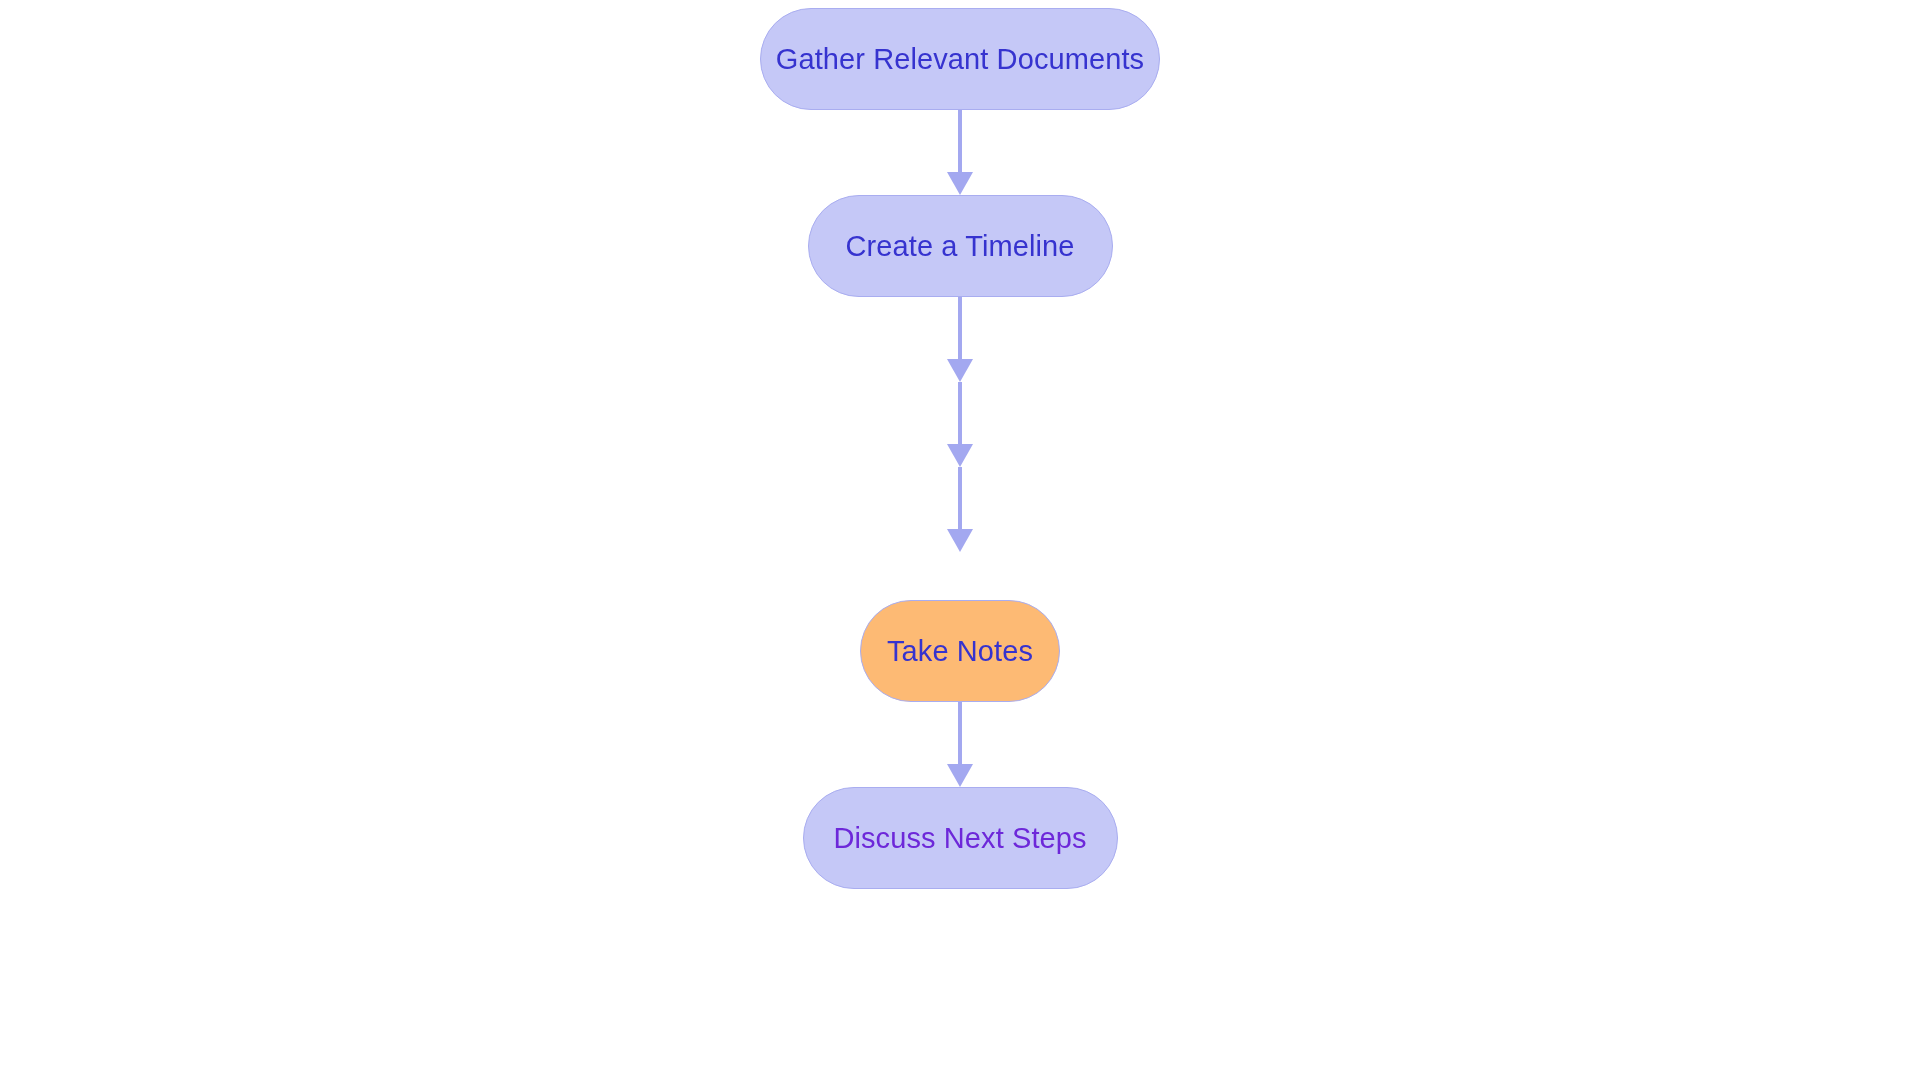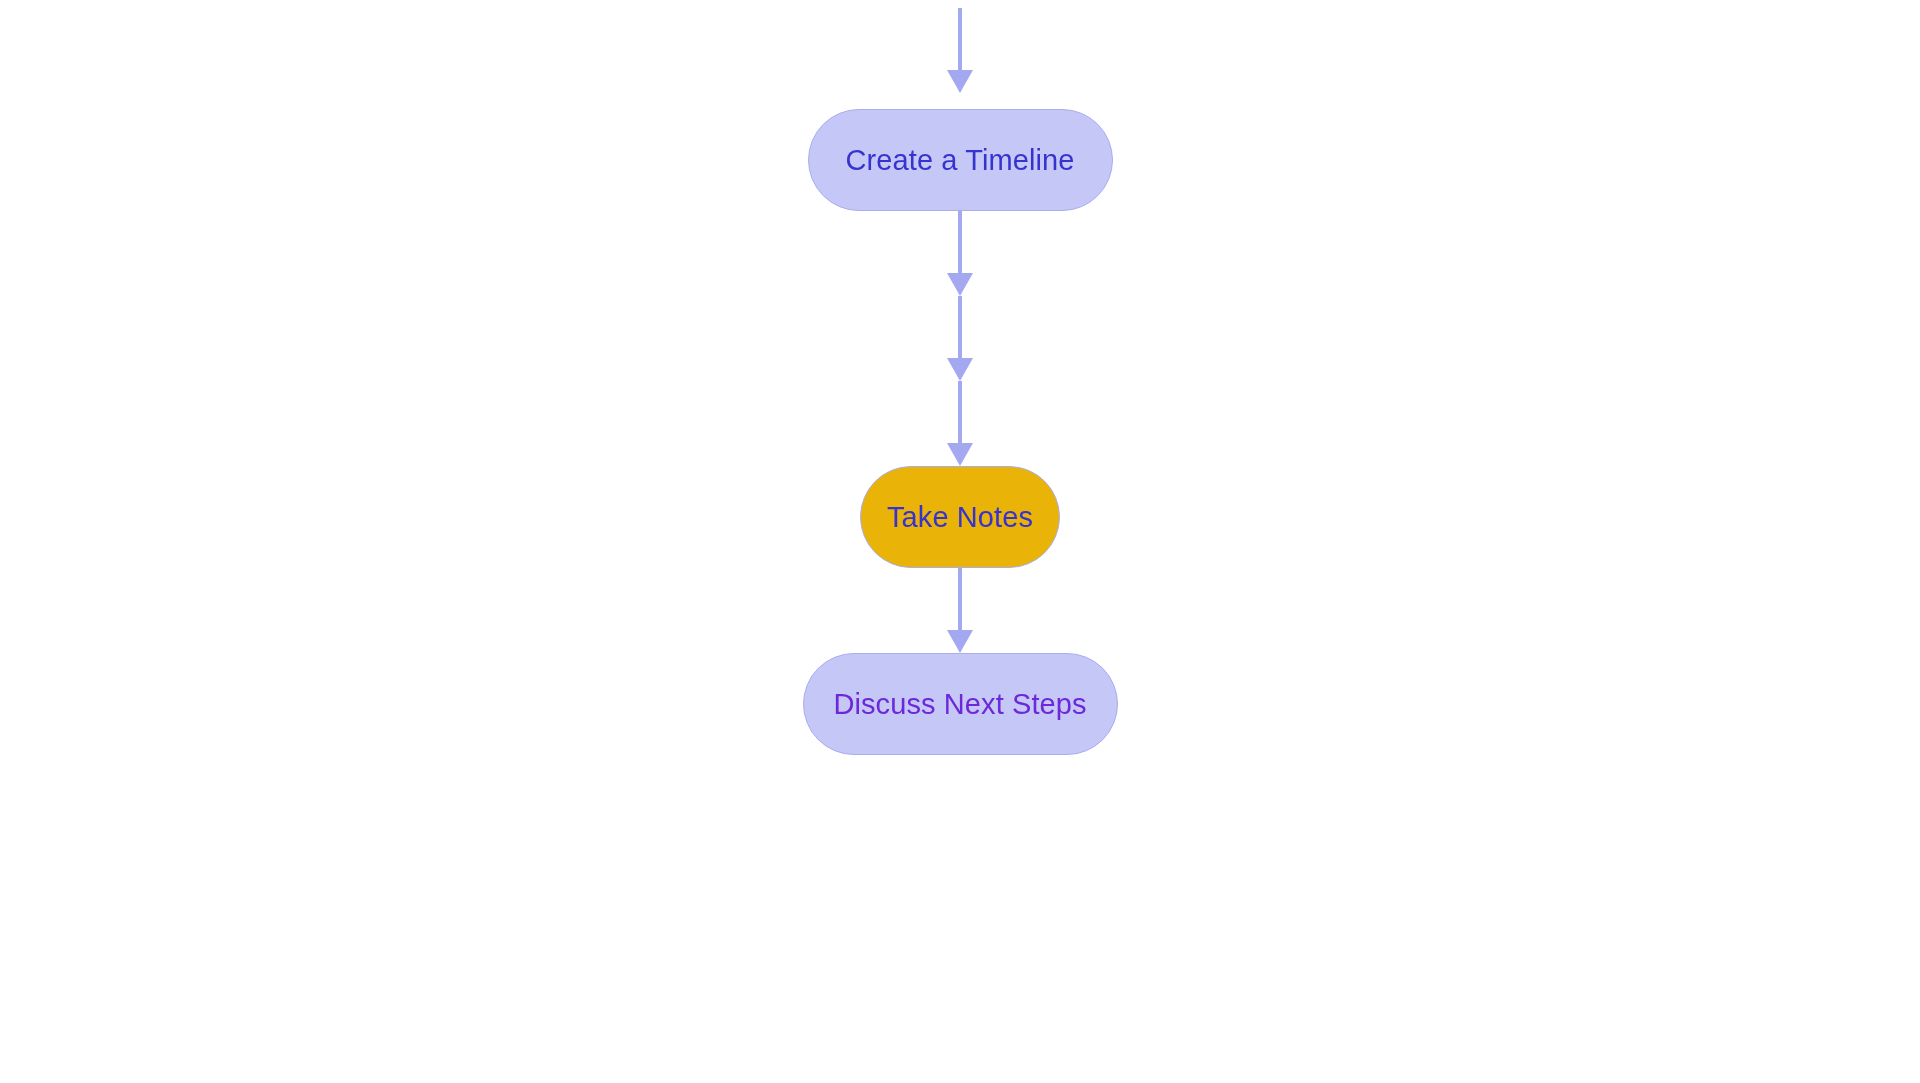--- a/index.html
+++ b/index.html
@@ -94,48 +94,51 @@
   .spacer-top { flex: 0 0 auto; height: 8px; }
 </style>
 </head>
 <body style="background: rgb(255, 255, 255);">
 
 <div id="flowchart" style="background: rgb(255, 255, 255);">
   <div class="flow-column">
 
     <div class="spacer-top"></div>
 
+    <div class="node w-n0" style="background: rgb(197, 200, 247); border-color: rgb(169, 173, 240); color: rgb(54, 51, 207);">
+      <span class="node-label">Gather Relevant Documents</span>
+    </div>
 
     <div class="connector">
       <span class="stem" style="background: rgb(163, 168, 240);"></span>
       <span class="head" style="border-top-color: rgb(163, 168, 240);"></span>
     </div>
 
-    <div class="node w-n1" style="background: rgb(197, 200, 247); border-color: rgb(169, 173, 240); color: rgb(54, 51, 207); margin-top: 16px;">
+    <div class="node w-n1" style="background: rgb(197, 200, 247); border-color: rgb(169, 173, 240); color: rgb(54, 51, 207);">
       <span class="node-label">Create a Timeline</span>
     </div>
 
     <div class="connector">
       <span class="stem" style="background: rgb(163, 168, 240);"></span>
       <span class="head" style="border-top-color: rgb(163, 168, 240);"></span>
     </div>
 
 
     <div class="connector">
       <span class="stem" style="background: rgb(163, 168, 240);"></span>
       <span class="head" style="border-top-color: rgb(163, 168, 240);"></span>
     </div>
 
 
     <div class="connector">
       <span class="stem" style="background: rgb(163, 168, 240);"></span>
       <span class="head" style="border-top-color: rgb(163, 168, 240);"></span>
     </div>
 
-    <div class="node w-n4" style="background: #eab308; border-color: rgb(169, 173, 240); color: rgb(54, 51, 207);">
+    <div class="node w-n4" style="background: #fdba74; border-color: rgb(169, 173, 240); color: rgb(54, 51, 207); margin-top: 48px;">
       <span class="node-label">Take Notes</span>
     </div>
 
     <div class="connector">
       <span class="stem" style="background: rgb(163, 168, 240);"></span>
       <span class="head" style="border-top-color: rgb(163, 168, 240);"></span>
     </div>
 
     <div class="node w-n5" style="background: rgb(197, 200, 247); border-color: rgb(169, 173, 240); color: #6d28d9;">
       <span class="node-label">Discuss Next Steps</span>

